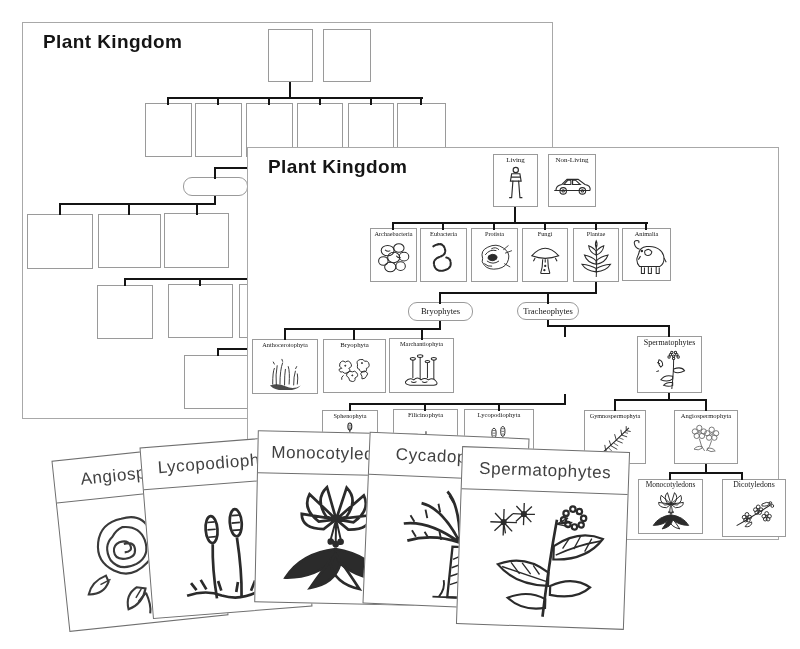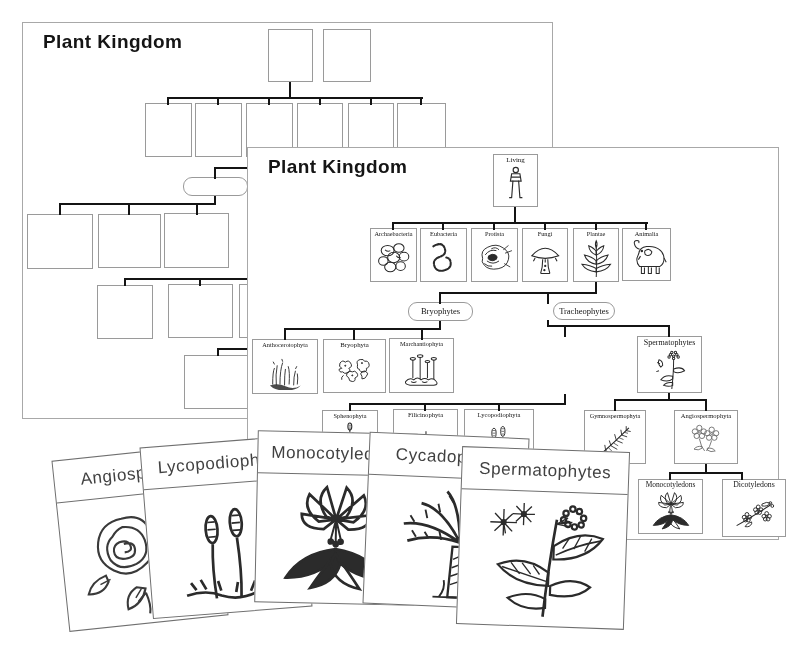--- a/index.html
+++ b/index.html
@@ -386,20 +386,26 @@
     </div>
 
   <div class="chart" id="front-chart">
     <div class="chart-title">Plant Kingdom</div>
   <div class="box" style="left: 245px; top: 6px; width: 45px; height: 53px;">
         <span class="lbl" style="font-size: 7px;">Living</span>
         <svg class="art">
           <use href="#sym-person"></use>
         </svg>
       </div>
+      <div class="box" style="left: 300px; top: 6px; width: 48px; height: 53px;">
+        <span class="lbl" style="font-size: 7px;">Non-Living</span>
+        <svg class="art">
+          <use href="#sym-car"></use>
+        </svg>
+      </div>
       <div class="box" style="left: 122px; top: 80px; width: 47px; height: 54px;">
         <span class="lbl" style="font-size: 6.3px;">Archaebacteria</span>
         <svg class="art">
           <use href="#sym-bacteria-cluster"></use>
         </svg>
       </div>
       <div class="box" style="left: 172px; top: 80px; width: 47px; height: 54px;">
         <span class="lbl" style="font-size: 6.3px;">Eubacteria</span>
         <svg class="art">
           <use href="#sym-bacterium-squiggle"></use>
@@ -425,21 +431,21 @@
       </div>
       <div class="box" style="left: 374px; top: 80px; width: 49px; height: 53px;">
         <span class="lbl" style="font-size: 6.3px;">Animalia</span>
         <svg class="art">
           <use href="#sym-elephant"></use>
         </svg>
       </div>
       <div class="box labelbox" style="left: 160px; top: 154px; width: 65px; height: 19px;">
         <span class="lbl" style="font-size: 8.5px;">Bryophytes</span>
       </div>
-      <div class="box labelbox" style="left: 269px; top: 154px; width: 62px; height: 18px; margin-left: 36px;">
+      <div class="box labelbox" style="left: 269px; top: 154px; width: 62px; height: 18px;">
         <span class="lbl" style="font-size: 8.5px;">Tracheophytes</span>
       </div>
       <div class="box" style="left: 4px; top: 191px; width: 66px; height: 55px;">
         <span class="lbl" style="font-size: 6.3px;">Anthocerotophyta</span>
         <svg class="art">
           <use href="#sym-hornwort"></use>
         </svg>
       </div>
       <div class="box" style="left: 75px; top: 191px; width: 63px; height: 54px;">
         <span class="lbl" style="font-size: 6.8px;">Bryophyta</span>

